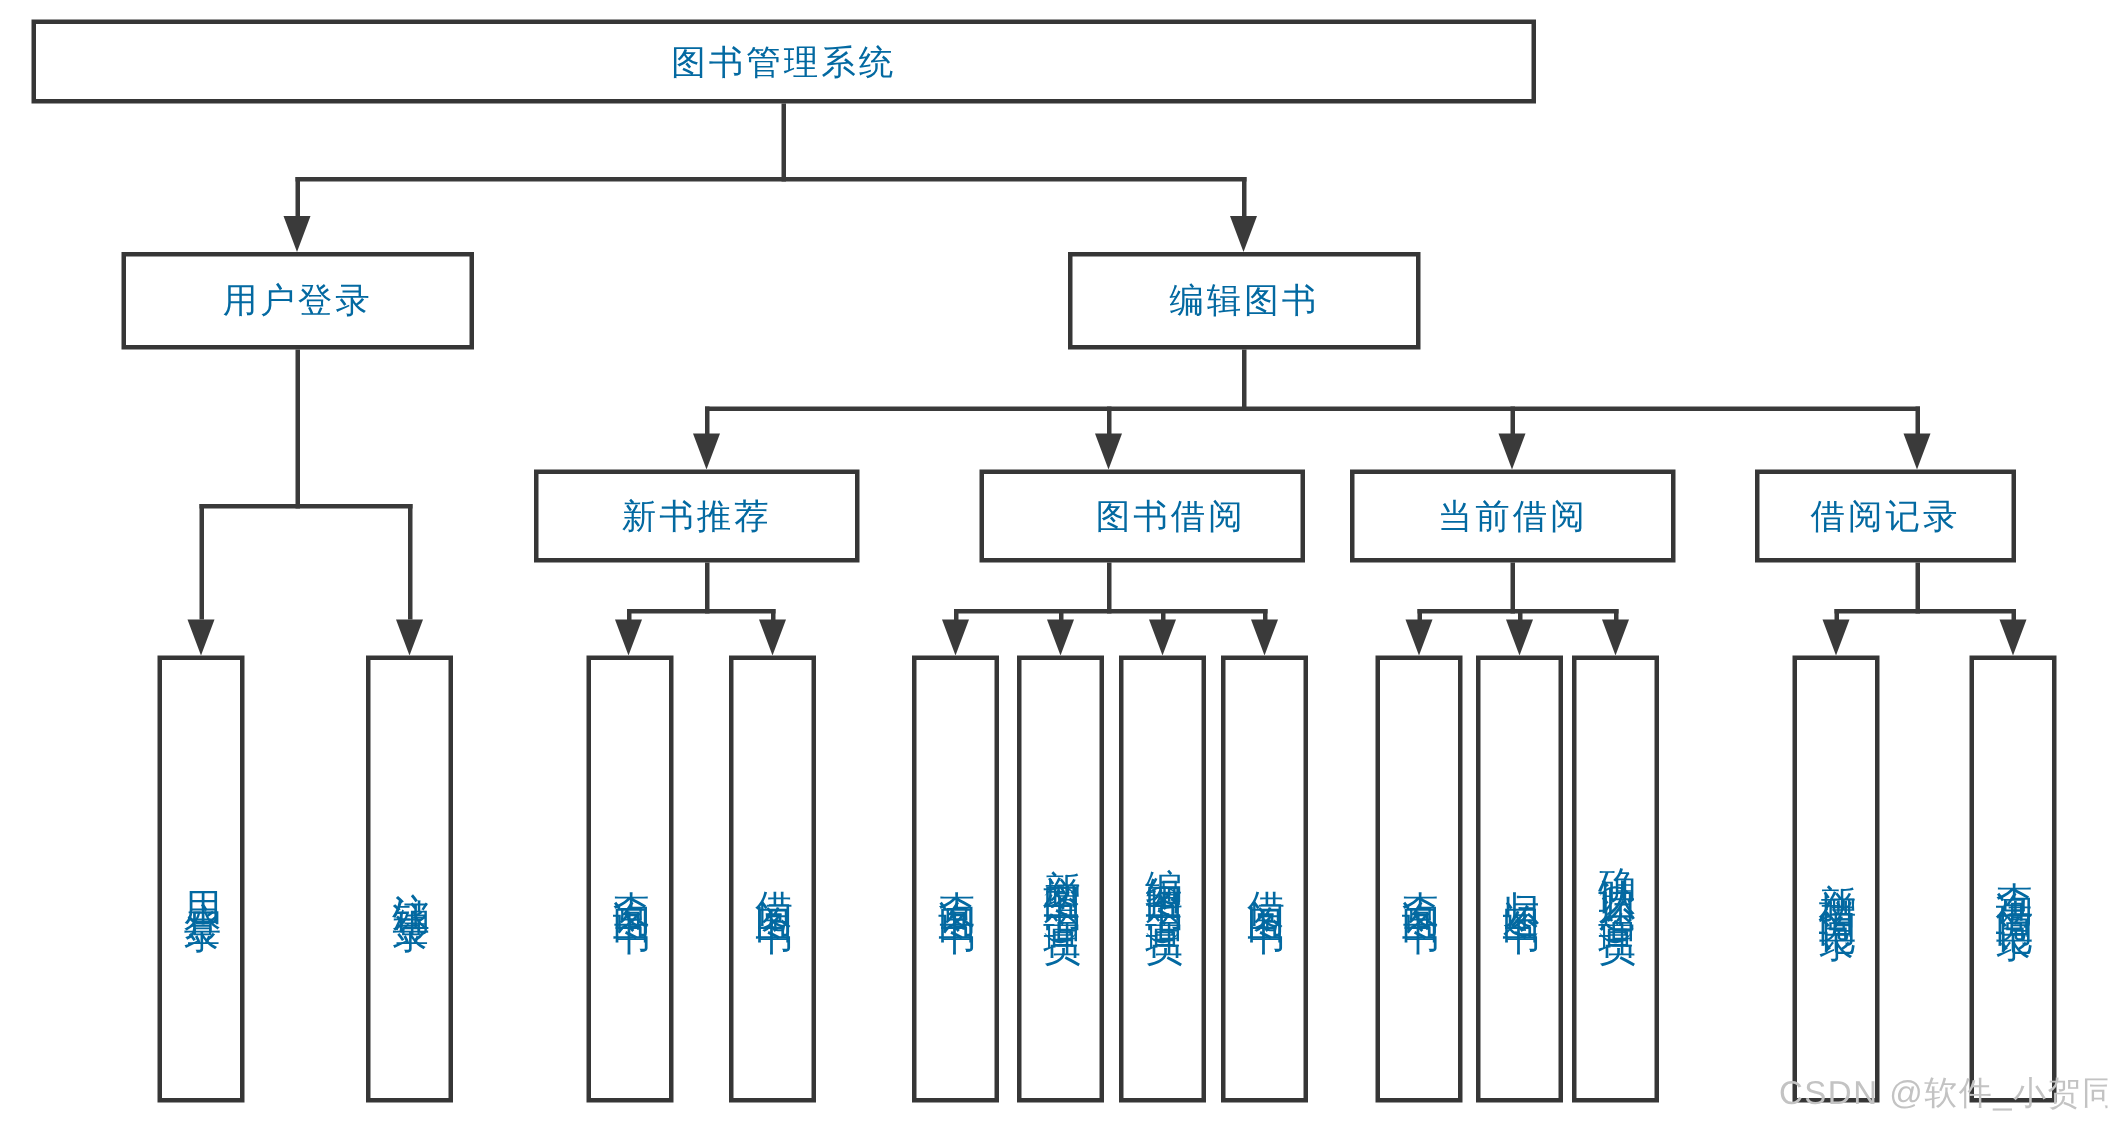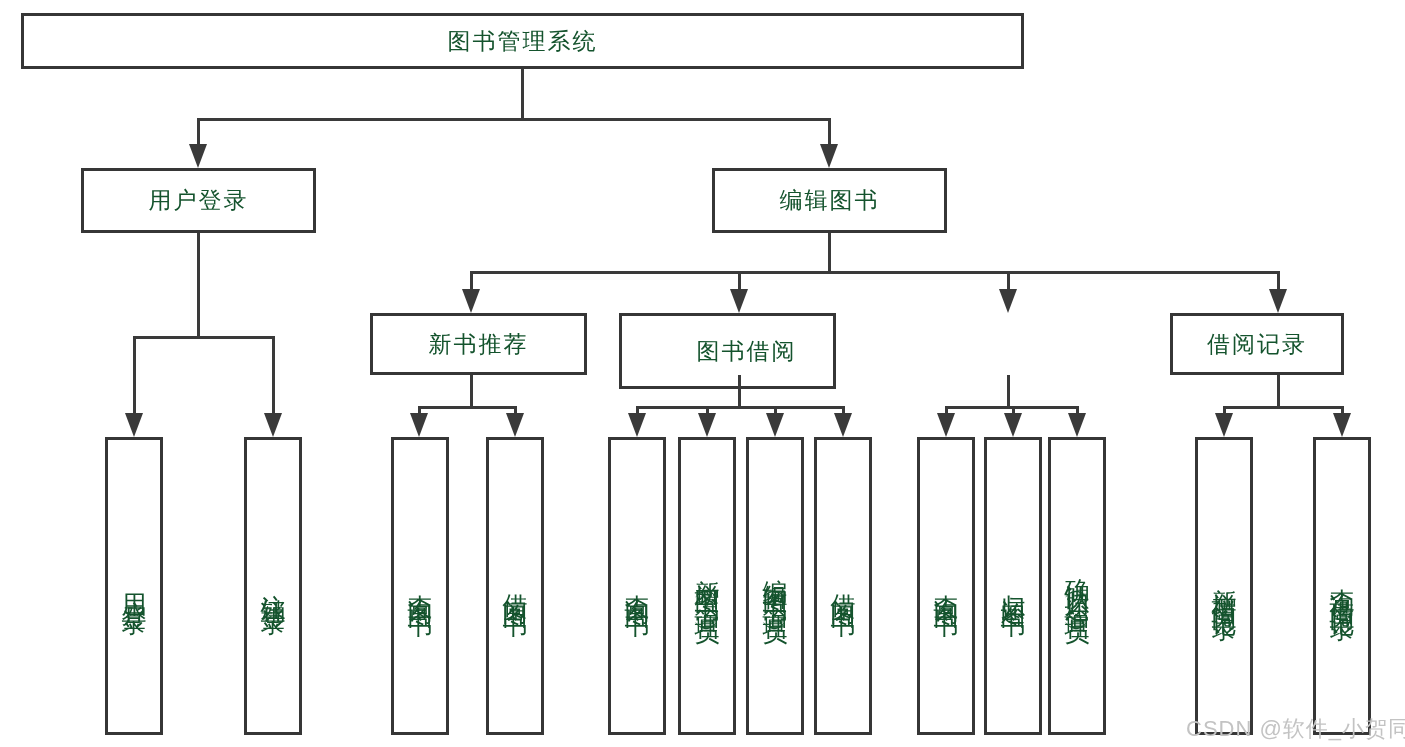--- a/index.html
+++ b/index.html
@@ -1,21 +1,21 @@
 <!DOCTYPE html>
 <html><head>
 <meta charset="utf-8">
 <style>
   html,body{margin:0;padding:0;background:#ffffff;}
   body{width:1405px;height:747px;position:relative;overflow:hidden;
        font-family:"Liberation Sans","DejaVu Sans",sans-serif;color:#333;}
   .canvas{position:absolute;left:0;top:0;width:1405px;height:747px;}
   .node{position:absolute;box-sizing:border-box;background:#fff;border:3px solid #363636;
         display:flex;align-items:center;justify-content:center;}
-  .node .lbl{font-size:23px;letter-spacing:2px;color:#14532d;white-space:nowrap;}
+  .node .lbl{font-size:23px;letter-spacing:2px;color:#0369a1;white-space:nowrap;}
   .vnode .lbl{writing-mode:vertical-rl;text-orientation:mixed;font-size:25px;
               letter-spacing:6px;line-height:1;white-space:normal;}
   .v{position:absolute;width:3px;background:#3a3a3a;}
   .h{position:absolute;height:3px;background:#3a3a3a;}
   .ah{position:absolute;width:0;height:0;border-left:9px solid transparent;
       border-right:9px solid transparent;border-top:24px solid #3a3a3a;}
   .wm{position:absolute;left:1186px;top:714px;font-size:22px;color:#c3c3c3;
       letter-spacing:1px;white-space:nowrap;}
 </style>
 </head>
@@ -52,25 +52,28 @@
   <div class="h" style="left:469.5px;top:271px;width:810px;"></div>
   <div class="v" style="left:469.5px;top:271px;height:22px;"></div>
   <div class="ah" style="left:462px;top:289px;"></div>
   <div class="v" style="left:737.5px;top:271px;height:22px;"></div>
   <div class="ah" style="left:730px;top:289px;"></div>
   <div class="v" style="left:1006.5px;top:271px;height:22px;"></div>
   <div class="ah" style="left:999px;top:289px;"></div>
   <div class="v" style="left:1276.5px;top:271px;height:22px;"></div>
   <div class="ah" style="left:1269px;top:289px;"></div>
 
-  <div class="node" style="left:370px;top:313px;width:217px;height:62px;">
+  <div class="node" style="left:356px;top:313px;width:217px;height:62px;">
     <span class="lbl">新书推荐</span>
   </div>
-  <div class="node" style="left:619px;top:313px;width:217px;height:76px;padding-left:38px;">
+  <div class="node" style="left:653px;top:313px;width:217px;height:62px;padding-left:38px;">
     <span class="lbl">图书借阅</span>
+  </div>
+  <div class="node" style="left:900px;top:313px;width:217px;height:62px;">
+    <span class="lbl">当前借阅</span>
   </div>
   <div class="node" style="left:1170px;top:313px;width:174px;height:62px;">
     <span class="lbl">借阅记录</span>
   </div>
 
   <div class="v" style="left:469.5px;top:375px;height:34px;"></div>
   <div class="h" style="left:417.5px;top:406px;width:99px;"></div>
   <div class="v" style="left:417.5px;top:406px;height:10px;"></div>
   <div class="ah" style="left:410px;top:413px;"></div>
   <div class="v" style="left:513.5px;top:406px;height:10px;"></div>

